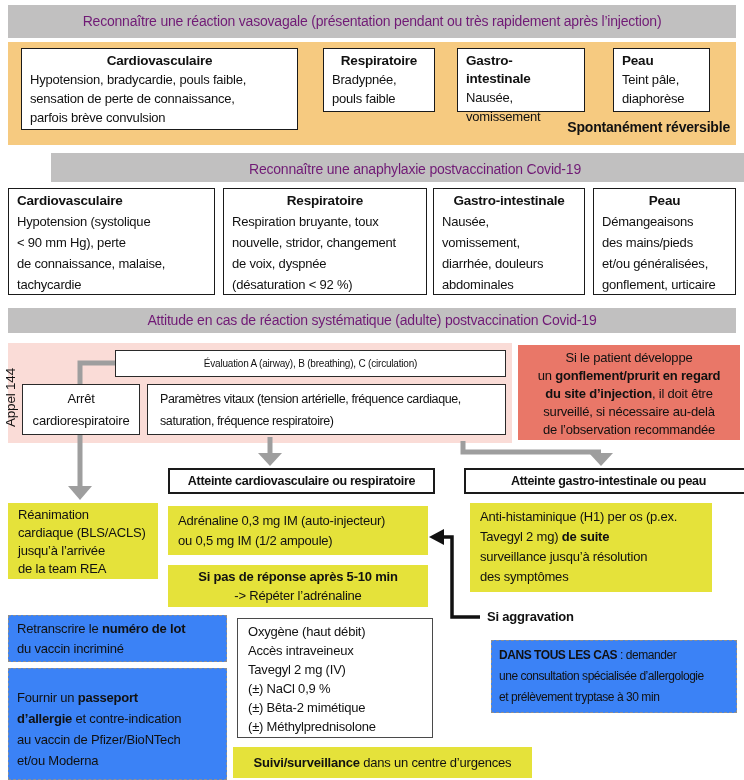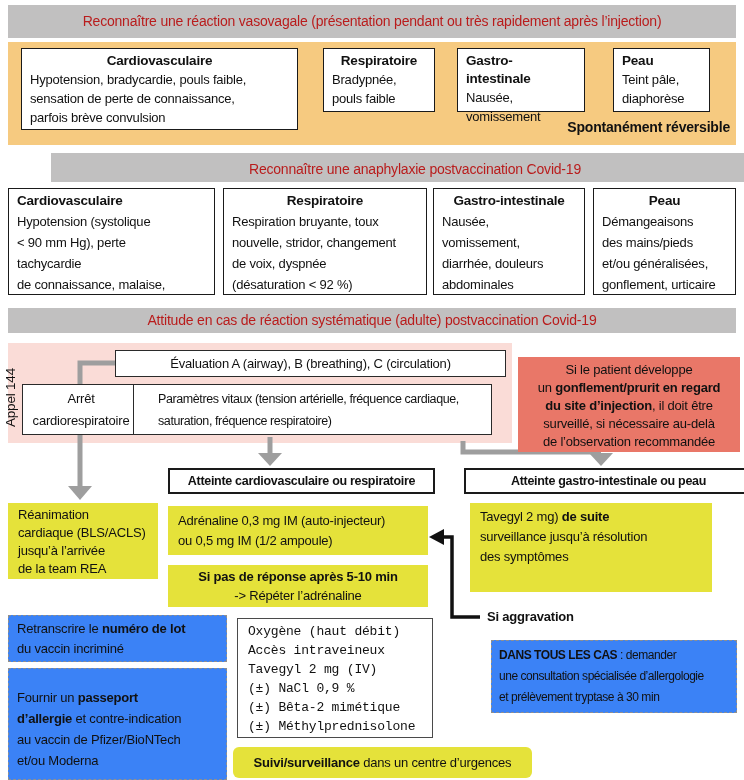--- a/index.html
+++ b/index.html
@@ -2,21 +2,21 @@
 <html><head>
 <meta charset="utf-8">
 <style>
   html,body{margin:0;padding:0;background:#fff;}
   #page{position:relative;width:744px;height:780px;background:#ffffff;
         font-family:"Liberation Sans",sans-serif;color:#111;overflow:hidden;
         letter-spacing:-0.2px;}
   .abs{position:absolute;}
   .z0{z-index:0;} .z2{z-index:2;}
   svg.connectors{position:absolute;left:0;top:0;z-index:1;pointer-events:none;}
-  .banner{background:#C1C0C0;text-align:center;font-size:14px;color:#b91c1c;}
+  .banner{background:#C1C0C0;text-align:center;font-size:14px;color:#701a75;}
   .banner .bt{display:block;}
   .orange{background:#F6CA80;}
   .pink{background:#FADCD7;}
   .wbox{background:#fff;border:1.5px solid #1a1a1a;box-sizing:border-box;}
   .t{font-weight:bold;font-size:13.5px;line-height:18px;}
   .t.c{text-align:center;}
   .ln{font-size:13px;line-height:19px;white-space:nowrap;}
   .s1box{padding:3px 8px 0 8px;}
   .s2box{padding:2px 8px 0 8px;}
   .s2box .t{line-height:20px;}
@@ -78,22 +78,22 @@
   <div class="abs note z2" style="left:8px;top:119px;width:722px;">Spontanément réversible</div>
 
   <div class="abs banner" style="left:8px;top:153px;width:728px;height:29px;line-height:32px;margin-left:43px;">
     <span class="bt">Reconnaître une anaphylaxie postvaccination Covid-19</span>
   </div>
 
   <div class="abs wbox s2box z2" style="left:8px;top:188px;width:207px;height:107px;">
     <div class="t">Cardiovasculaire</div>
     <div class="ln">Hypotension (systolique</div>
     <div class="ln">&lt; 90 mm Hg), perte</div>
+    <div class="ln">de connaissance, malaise,</div>
     <div class="ln">tachycardie</div>
-    <div class="ln">de connaissance, malaise,</div>
   </div>
 
   <div class="abs wbox s2box z2" style="left:223px;top:188px;width:204px;height:107px;">
     <div class="t c">Respiratoire</div>
     <div class="ln">Respiration bruyante, toux</div>
     <div class="ln">nouvelle, stridor, changement</div>
     <div class="ln">de voix, dyspnée</div>
     <div class="ln">(désaturation &lt; 92 %)</div>
   </div>
 
@@ -131,35 +131,35 @@
       <polygon points="68,486 92,486 80,500"></polygon>
       <polygon points="258,453 282,453 270,466"></polygon>
       <polygon points="589,453 613,453 601,466"></polygon>
     </g>
     <g>
       <polyline points="480,617 452,617 452,537 443,537" stroke="#111111" stroke-width="3.5" fill="none"></polyline>
       <polygon points="444,529 444,545 429,537" fill="#111111"></polygon>
     </g>
   </svg>
 
-  <div class="abs flowbox ctr" style="left:115px;top:350px;width:391px;height:27px;line-height:25px;font-size:13px;">
+  <div class="abs flowbox ctr" style="left:115px;top:350px;width:391px;height:27px;line-height:25px;font-size:10px;">
     <span>Évaluation A (airway), B (breathing), C (circulation)</span>
   </div>
 
   <div class="abs flowbox ctr" style="left:22px;top:384px;width:118px;height:51px;padding-top:3px;font-size:13px;line-height:22px;">
     <div>Arrêt</div>
     <div>cardiorespiratoire</div>
   </div>
 
-  <div class="abs flowbox" style="left:133px;top:384px;width:359px;height:51px;padding:3px 2px 0 24px;line-height:22px;">
+  <div class="abs flowbox" style="left:147px;top:384px;width:359px;height:51px;padding:3px 2px 0 12px;line-height:22px;">
     <div class="sm nw">Paramètres vitaux (tension artérielle, fréquence cardiaque,</div>
     <div class="sm nw">saturation, fréquence respiratoire)</div>
   </div>
 
-  <div class="abs redbox z2" style="left:518px;top:345px;width:222px;height:95px;margin-top:12px;">
+  <div class="abs redbox z2" style="left:518px;top:345px;width:222px;height:95px;">
     <div class="nw">Si le patient développe</div>
     <div class="nw"><span>un </span><b>gonflement/prurit en regard</b></div>
     <div class="nw"><b>du site d’injection</b><span>, il doit être</span></div>
     <div class="nw">surveillé, si nécessaire au-delà</div>
     <div class="nw">de l’observation recommandée</div>
   </div>
 
   <div class="abs hdrbox" style="left:168px;top:468px;width:267px;height:26px;line-height:23px;">Atteinte cardiovasculaire ou respiratoire</div>
 
   <div class="abs hdrbox" style="left:448px;top:468px;width:289px;height:26px;line-height:23px;margin-left:16px;">Atteinte gastro-intestinale ou peau</div>
@@ -175,51 +175,52 @@
     <div class="nw">Adrénaline 0,3 mg IM (auto-injecteur)</div>
     <div class="nw">ou 0,5 mg  IM (1/2 ampoule)</div>
   </div>
 
   <div class="abs ybox ctr" style="left:168px;top:565px;width:260px;height:42px;padding-top:2px;line-height:19px;">
     <div class="nw" style="font-weight:bold;">Si pas de réponse après 5-10 min</div>
     <div class="nw">-&gt; Répéter l’adrénaline</div>
   </div>
 
   <div class="abs ybox" style="left:470px;top:503px;width:242px;height:89px;padding:4px 0 0 10px;line-height:20px;">
+    <div class="nw">Anti-histaminique (H1) per os (p.ex.</div>
     <div class="nw"><span>Tavegyl 2 mg) </span><b>de suite</b></div>
     <div class="nw">surveillance jusqu’à résolution</div>
     <div class="nw">des symptômes</div>
   </div>
 
   <div class="abs aggr" style="left:487px;top:609px;">Si aggravation</div>
 
   <div class="abs dash" style="left:8px;top:615px;width:219px;height:47px;padding:3px 0 0 8px;line-height:20px;font-size:13px;">
     <div class="nw"><span>Retranscrire le </span><b>numéro de lot</b></div>
     <div class="nw">du vaccin incriminé</div>
   </div>
 
   <div class="abs dash" style="left:8px;top:668px;width:219px;height:112px;padding:18px 0 0 8px;line-height:21px;font-size:13px;">
     <div class="nw"><span>Fournir un </span><b>passeport</b></div>
     <div class="nw"><b>d’allergie</b><span> et contre-indication</span></div>
     <div class="nw">au vaccin de Pfizer/BioNTech</div>
     <div class="nw">et/ou Moderna</div>
   </div>
 
-  <div class="abs solidbox" style="left:237px;top:618px;width:196px;height:120px;padding:3px 0 0 10px;line-height:19px;font-size:13px;font-family:Liberation Mono, monospace;">
+  <div class="abs solidbox" style="left:237px;top:618px;width:196px;height:120px;padding:3px 0 0 10px;line-height:19px;font-size:13px;">
     <div class="nw">Oxygène (haut débit)</div>
     <div class="nw">Accès intraveineux</div>
     <div class="nw">Tavegyl 2 mg (IV)</div>
     <div class="nw">(±) NaCl 0,9 %</div>
     <div class="nw">(±) Bêta-2 mimétique</div>
     <div class="nw">(±) Méthylprednisolone</div>
   </div>
 
   <div class="abs dash" style="left:491px;top:640px;width:246px;height:73px;padding:4px 4px 0 7px;">
     <div class="d3ln"><b>DANS TOUS LES CAS</b><span> : demander</span></div>
     <div class="d3ln">une consultation spécialisée d’allergologie</div>
     <div class="d3ln">et prélèvement tryptase à 30 min</div>
   </div>
 
-  <div class="abs ybox ctr" style="left:233px;top:747px;width:299px;height:31px;line-height:31px;border-radius:6px;">
+  <div class="abs ybox ctr" style="left:233px;top:747px;width:299px;height:31px;line-height:31px;">
     <b>Suivi/surveillance</b><span> dans un centre d’urgences</span>
   </div>
 
 </div>
 
 </body></html>

